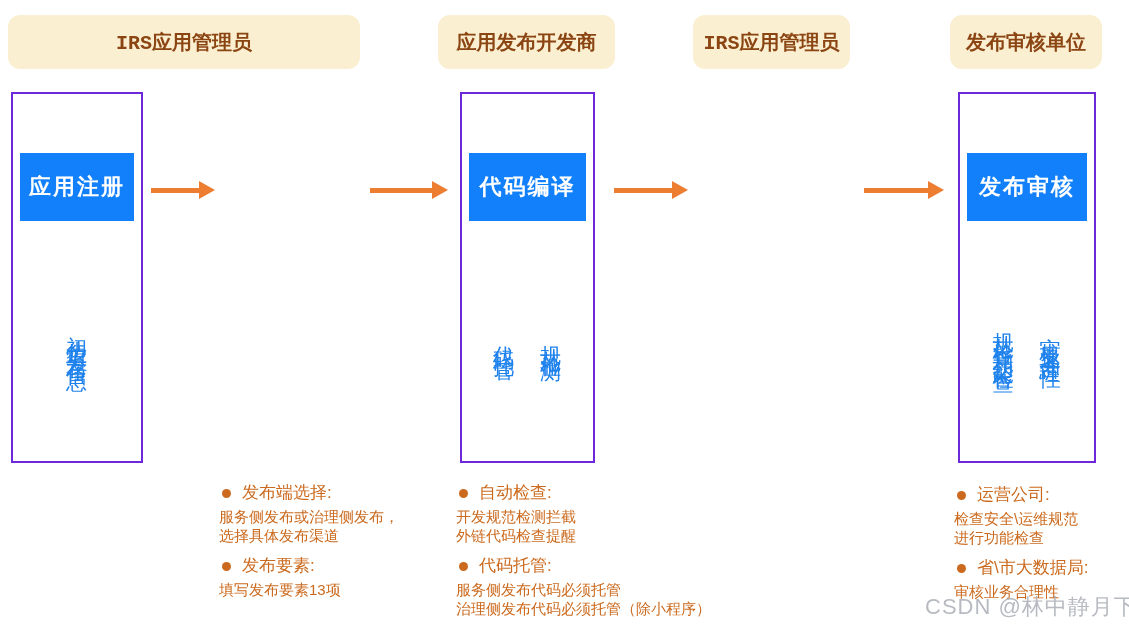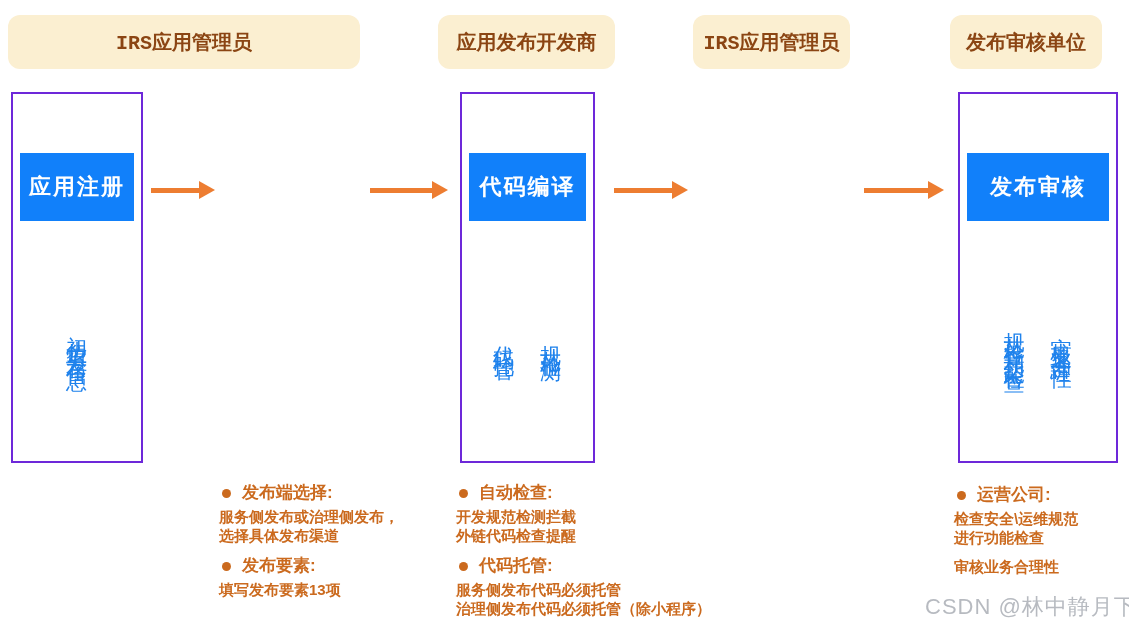--- a/index.html
+++ b/index.html
@@ -14,21 +14,21 @@
          color:#fff;font-size:22px;font-weight:bold;display:flex;align-items:center;
          justify-content:center;letter-spacing:2px;}
   .cols{position:absolute;left:2px;right:2px;top:128px;bottom:6px;display:flex;
         justify-content:center;align-items:center;gap:26px;}
   .vcol{writing-mode:vertical-rl;text-orientation:upright;color:#1F82EC;font-size:21px;
         letter-spacing:5px;line-height:1;font-weight:400;}
   .arrow{position:absolute;top:181px;height:18px;display:flex;align-items:center;}
   .arrow .shaft{flex:1;height:5px;background:#ED7D31;}
   .arrow .head{width:0;height:0;border-left:16px solid #ED7D31;
                border-top:9px solid transparent;border-bottom:9px solid transparent;}
-  .note{position:absolute;color:#CB6A1E;font-weight:bold;}
+  .note{position:absolute;color:#CB6A1E;font-weight:normal;}
   .note-head{display:flex;align-items:center;gap:11px;padding-left:5px;margin-bottom:3px;}
   .dot{width:9px;height:9px;border-radius:50%;background:#CB6A1E;flex:none;}
   .note-heading{font-size:17px;line-height:22px;white-space:nowrap;}
   .note-line{font-size:15px;line-height:19px;padding-left:2px;white-space:nowrap;}
   .note-item + .note-item{margin-top:10px;}
   .watermark{position:absolute;left:925px;top:592px;color:#ABAFB6;font-size:22px;
              letter-spacing:1px;opacity:.85;white-space:nowrap;z-index:5;}
 </style>
 </head>
 <body>
@@ -50,21 +50,21 @@
 
   <div class="box" style="left:460px;width:135px">
     <div class="title">代码编译</div>
     <div class="cols">
       <span class="vcol">代码托管</span>
       <span class="vcol">规范检测</span>
     </div>
   </div>
 
 
-  <div class="box" style="left:958px;width:160px">
+  <div class="box" style="left:958px;width:138px">
     <div class="title">发布审核</div>
     <div class="cols">
       <span class="vcol">规范检查和功能检查</span>
       <span class="vcol">审核业务合理性</span>
     </div>
   </div>
 
   <div class="arrow" style="left:151px;width:64px">
       <i class="shaft"></i>
       <i class="head"></i>
@@ -122,19 +122,23 @@
   <div class="note" style="left:952px;top:484px">
     <div class="note-item">
       <div class="note-head">
         <span class="dot"></span>
         <span class="note-heading">运营公司:</span>
       </div>
       <div class="note-line">检查安全\运维规范</div>
       <div class="note-line">进行功能检查</div>
     </div>
     <div class="note-item">
+      <div class="note-head">
+        <span class="dot"></span>
+        <span class="note-heading">省\市大数据局:</span>
+      </div>
       <div class="note-line">审核业务合理性</div>
     </div>
   </div>
 
   <div class="watermark">CSDN @林中静月下仙</div>
 
 </div>
 
 </body></html>

